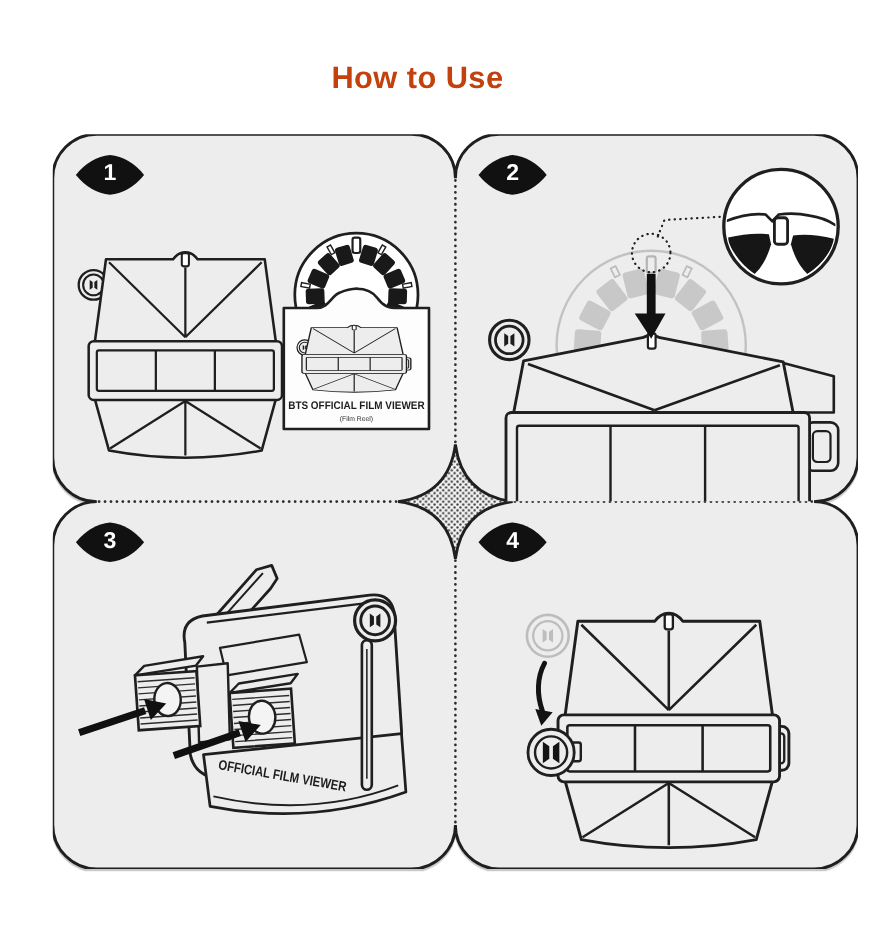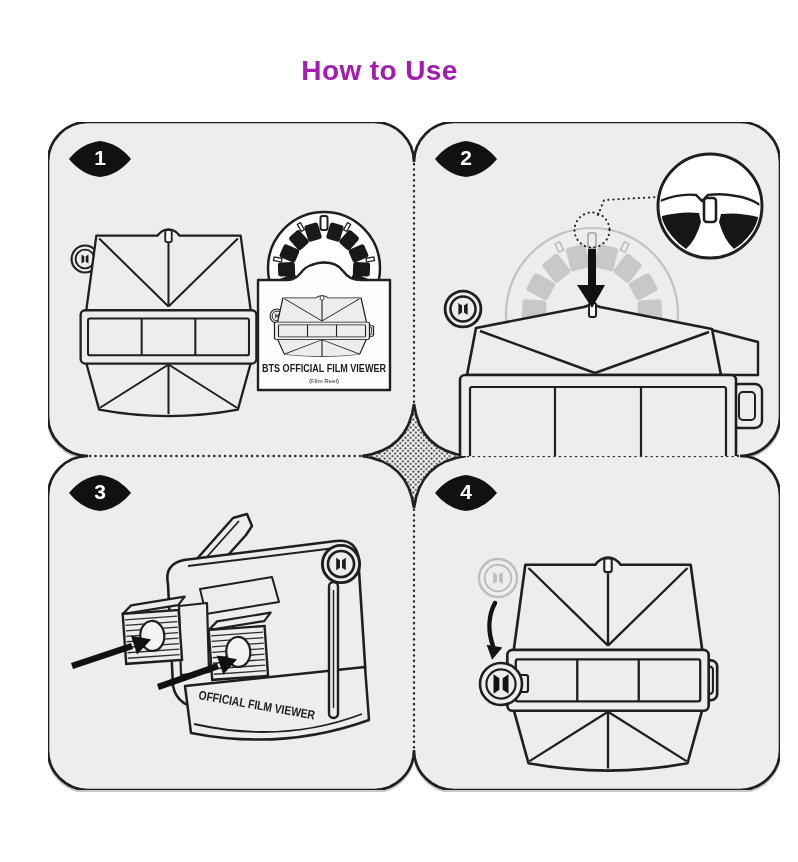--- a/index.html
+++ b/index.html
@@ -1,18 +1,18 @@
 <!DOCTYPE html>
 <html><head>
 <meta charset="utf-8">
 <style>
   html,body{margin:0;padding:0;background:#ffffff;}
   body{width:798px;height:862px;position:relative;font-family:"Liberation Sans",sans-serif;overflow:hidden;}
   .title{position:absolute;left:0;top:36px;width:759px;text-align:center;
-         font-size:28px;font-weight:700;color:#a21caf;letter-spacing:.4px;}
+         font-size:28px;font-weight:700;color:#c2410c;letter-spacing:.4px;}
   .grid{position:absolute;left:48px;top:122px;width:732px;height:668px;}
   .bg-svg{position:absolute;left:0;top:0;filter:drop-shadow(0 2.5px 0 rgba(40,40,40,.25));}
   .panel{position:absolute;width:366px;height:334px;border-radius:40px;overflow:hidden;}
   .p1{left:0;top:0;} .p2{left:366px;top:0;} .p3{left:0;top:334px;} .p4{left:366px;top:334px;}
   .art{position:absolute;left:0;top:0;}
   .badge{position:absolute;left:20px;top:16px;width:64px;height:42px;}
   .badge svg{position:absolute;left:0;top:0;}
   .badge span{position:absolute;left:0;top:0;width:64px;height:42px;display:flex;
               align-items:center;justify-content:center;color:#fff;font-weight:700;
               font-size:21px;padding-bottom:2px;box-sizing:border-box;}

